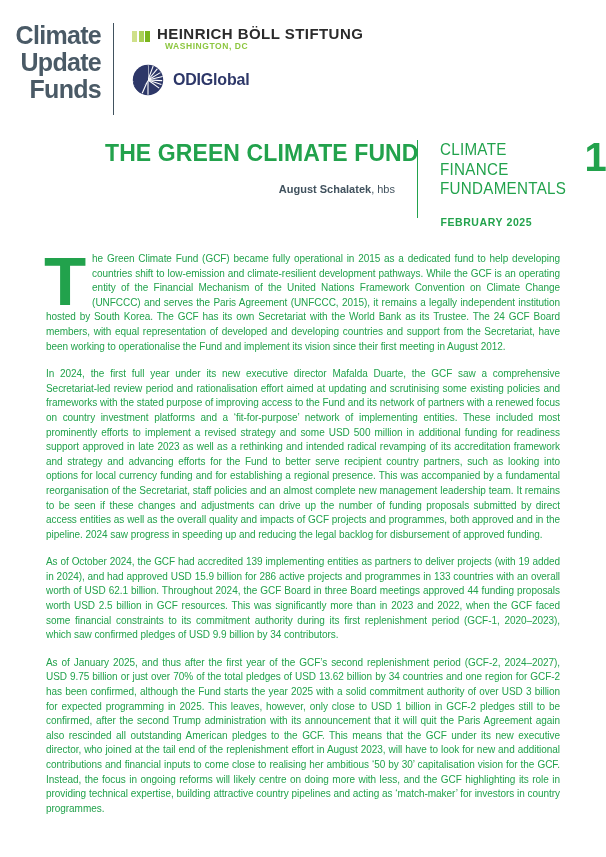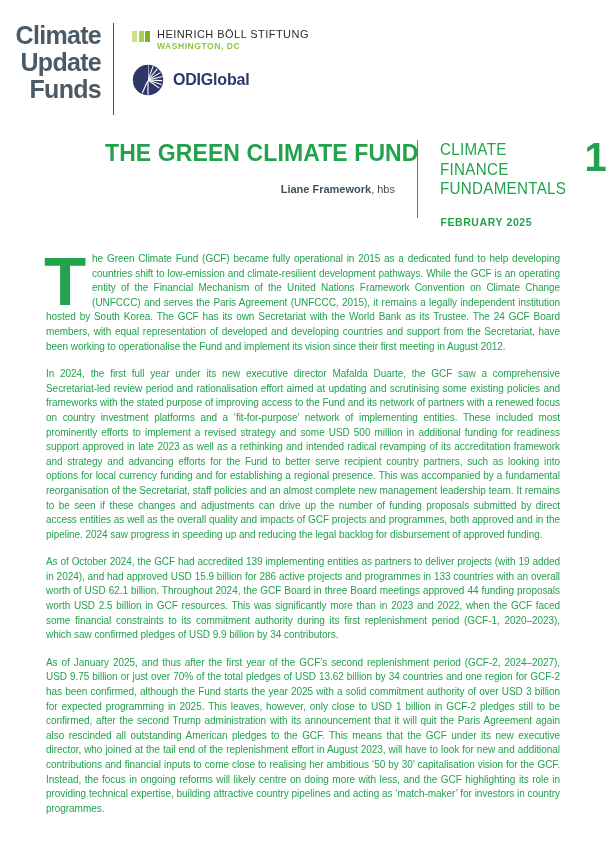--- a/index.html
+++ b/index.html
@@ -81,37 +81,38 @@
     width: 5px;
     height: 11px;
   }
   .hbs-bars i.b1 { background: #cfe08a; }
   .hbs-bars i.b2 { background: #a9cf57; }
   .hbs-bars i.b3 { background: #7ab51d; }
 
   .hbs-text .hbs-name {
     display: block;
     font-family: "Liberation Sans", sans-serif;
-    font-weight: normal;
-    font-size: 11px;
+    font-weight: bold;
+    font-size: 15px;
     line-height: 12px;
     letter-spacing: 0.45px;
     color: #2b2b2b;
     white-space: nowrap;
   }
   .hbs-text .hbs-city {
     display: block;
     font-family: "Liberation Sans", sans-serif;
     font-weight: bold;
     font-size: 8.5px;
     line-height: 11px;
     letter-spacing: 0.55px;
     color: #8cc63f;
     white-space: nowrap;
     margin-top: 1px;
+    margin-left: 8px;
   }
 
   
   .odi-logo {
     display: flex;
     align-items: center;
     margin-top: 12px;
   }
   .odi-mark {
     width: 32px;
@@ -300,21 +301,21 @@
         </div>
       </div>
 
     </div>
   </div>
 
   <div class="title-block">
 
     <div class="title-left">
       <span class="doc-title">THE GREEN CLIMATE FUND</span>
-      <span class="doc-author"><span class="author-name">Liane Framework</span><span class="author-org">, hbs</span></span>
+      <span class="doc-author"><span class="author-name">August Schalatek</span><span class="author-org">, hbs</span></span>
     </div>
 
     <div class="title-rule"></div>
 
     <div class="title-right">
       <div class="series-badge">
         <div class="series-words">
           <span>CLIMATE</span>
           <span>FINANCE</span>
           <span>FUNDAMENTALS</span>

